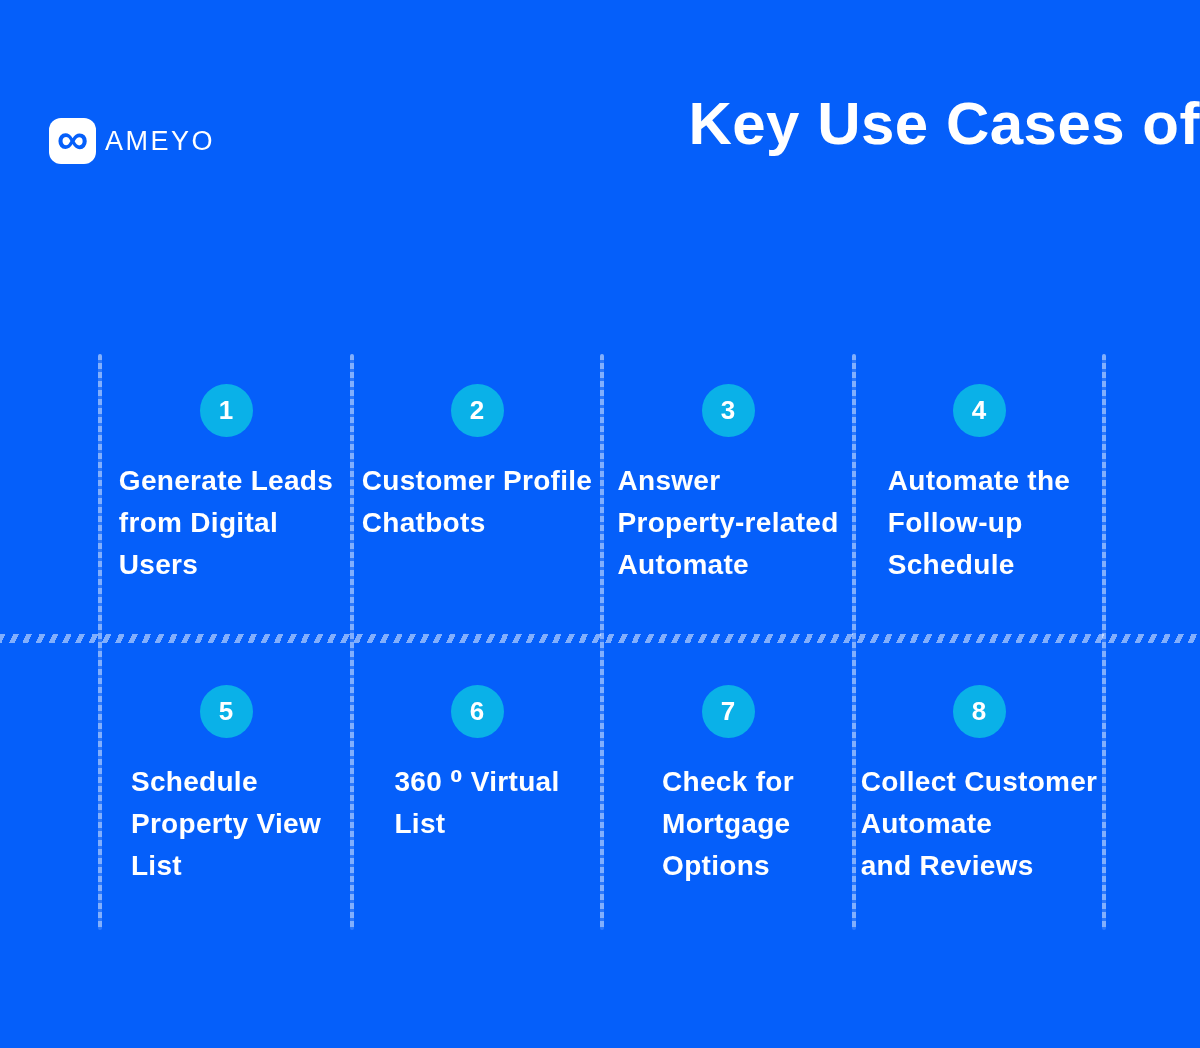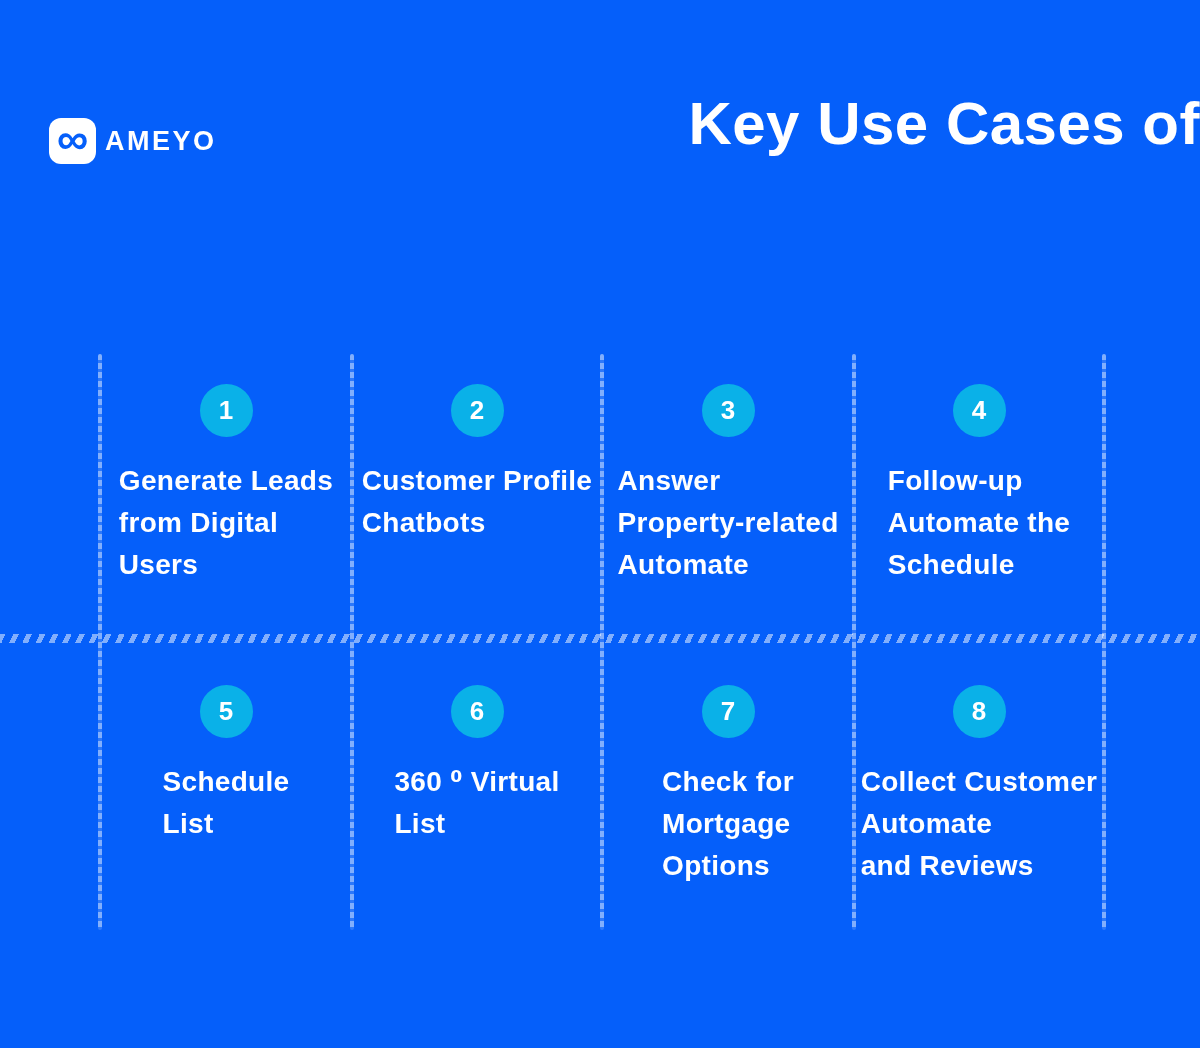--- a/index.html
+++ b/index.html
@@ -37,21 +37,21 @@
   .logo-box span {
     color: var(--background, #055FFA);
     font-size: 44px;
     font-weight: 700;
     line-height: 46px;
     margin-top: -4px;
   }
   .logo-text {
     color: #ffffff;
     font-size: 27px;
-    font-weight: 700;
+    font-weight: 400;
     letter-spacing: 2.5px;
   }
 
   
   .title {
     position: absolute;
     left: 150px;
     top: 84px;
     width: 1050px;
     text-align: right;
@@ -176,30 +176,31 @@
     <div class="lines">
       <div>Answer</div>
       <div>Property-related</div>
       <div>Automate</div>
     </div>
   </div>
 
   <div class="cell row1 col4">
     <div class="badge">4</div>
     <div class="lines">
+      <div>Automate the</div>
       <div>Follow-up</div>
-      <div>Automate the</div>
       <div>Schedule</div>
     </div>
   </div>
 
   <div class="cell row2 col1">
     <div class="badge">5</div>
     <div class="lines">
       <div>Schedule</div>
+      <div>Property View</div>
       <div>List</div>
     </div>
   </div>
 
   <div class="cell row2 col2">
     <div class="badge">6</div>
     <div class="lines">
       <div>360 ⁰ Virtual</div>
       <div>List</div>
       <div></div>

